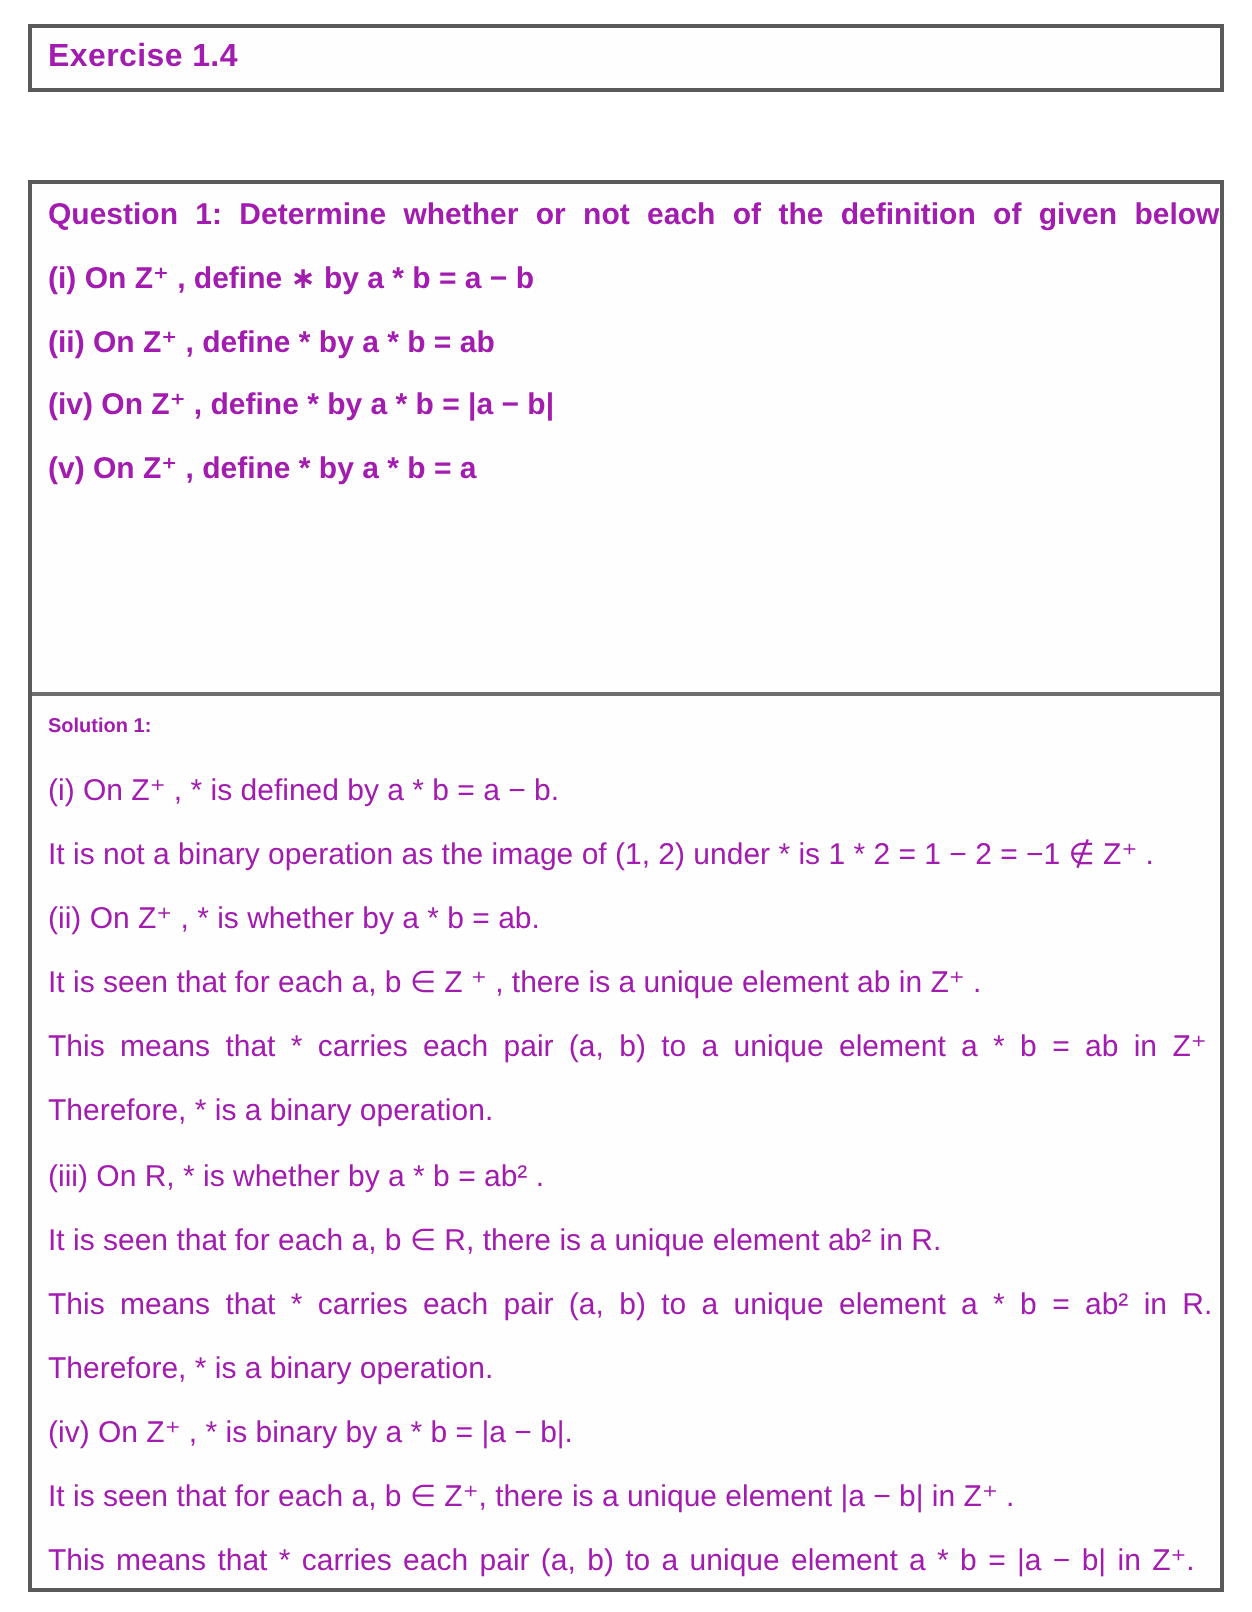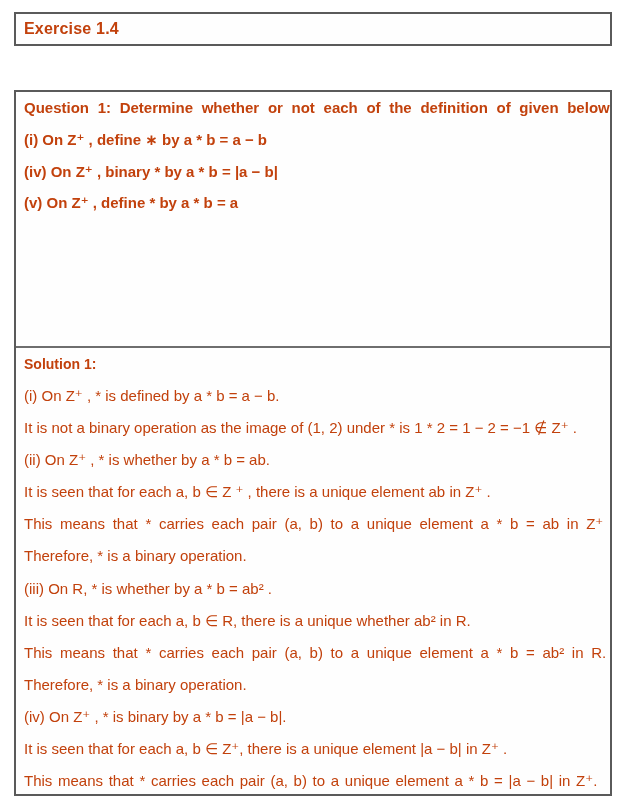--- a/index.html
+++ b/index.html
@@ -3,21 +3,21 @@
 <meta charset="utf-8">
 <style>
   * { margin: 0; padding: 0; box-sizing: border-box; }
   html, body { background: #ffffff; }
   .page {
     position: relative;
     width: 626px;
     height: 806px;
     background: #ffffff;
     font-family: "Liberation Sans", "DejaVu Sans", sans-serif;
-    color: #c2410c;
+    color: #a21caf;
     overflow: hidden;
   }
   .exercise-box {
     position: absolute;
     left: 14px; top: 12px;
     width: 598px; height: 34px;
     border: 2px solid #5a5a5a;
     background: #fefefe;
     display: flex;
     align-items: center;
@@ -47,55 +47,56 @@
     border-top: 2px solid #6e6e6e;
     padding: 0 7px 0 8px;
     overflow: hidden;
   }
   .line {
     font-size: 15px;
     line-height: 31.8px;
     white-space: nowrap;
   }
   .q { font-weight: bold; }
-  .sol-heading { font-weight: bold; font-size: 14px; line-height: 32px; }
+  .sol-heading { font-weight: bold; font-size: 10px; line-height: 32px; }
   .s { font-weight: normal; line-height: 32.1px; }
   
   .wide  { word-spacing: 4.5px; }
   .wide2 { word-spacing: 3.5px; }
   .wide3 { word-spacing: 1.5px; }
 </style>
 </head>
 <body>
 
 <div class="page">
 
   <div class="exercise-box">
     <span class="exercise-title">Exercise 1.4</span>
   </div>
 
   <div class="qa-box">
 
     <div class="question-section">
       <div class="line q wide">Question 1: Determine whether or not each of the definition of given below</div>
       <div class="line q">(i) On Z⁺ , define ∗ by a * b = a − b</div>
-      <div class="line q">(iv) On Z⁺ , binary * by a * b = |a − b|</div>
+      <div class="line q">(ii) On Z⁺ , define * by a * b = ab</div>
+      <div class="line q">(iv) On Z⁺ , define * by a * b = |a − b|</div>
       <div class="line q">(v) On Z⁺ , define * by a * b = a</div>
     </div>
 
     <div class="solution-section">
       <div class="line sol-heading">Solution 1:</div>
       <div class="line s">(i) On Z⁺ , * is defined by a * b = a − b.</div>
       <div class="line s">It is not a binary operation as the image of (1, 2) under * is 1 * 2 = 1 − 2 = −1 ∉ Z⁺ .</div>
       <div class="line s">(ii) On Z⁺ , * is whether by a * b = ab.</div>
       <div class="line s">It is seen that for each a, b ∈ Z ⁺ , there is a unique element ab in Z⁺ .</div>
       <div class="line s wide2">This means that * carries each pair (a, b) to a unique element a * b = ab in Z⁺ .</div>
       <div class="line s">Therefore, * is a binary operation.</div>
       <div class="line s">(iii) On R, * is whether by a * b = ab² .</div>
-      <div class="line s">It is seen that for each a, b ∈ R, there is a unique whether ab² in R.</div>
+      <div class="line s">It is seen that for each a, b ∈ R, there is a unique element ab² in R.</div>
       <div class="line s wide2">This means that * carries each pair (a, b) to a unique element a * b = ab² in R.</div>
       <div class="line s">Therefore, * is a binary operation.</div>
       <div class="line s">(iv) On Z⁺ , * is binary by a * b = |a − b|.</div>
       <div class="line s">It is seen that for each a, b ∈ Z⁺, there is a unique element |a − b| in Z⁺ .</div>
       <div class="line s wide3">This means that * carries each pair (a, b) to a unique element a * b = |a − b| in Z⁺.</div>
     </div>
 
   </div>
 
 </div>

